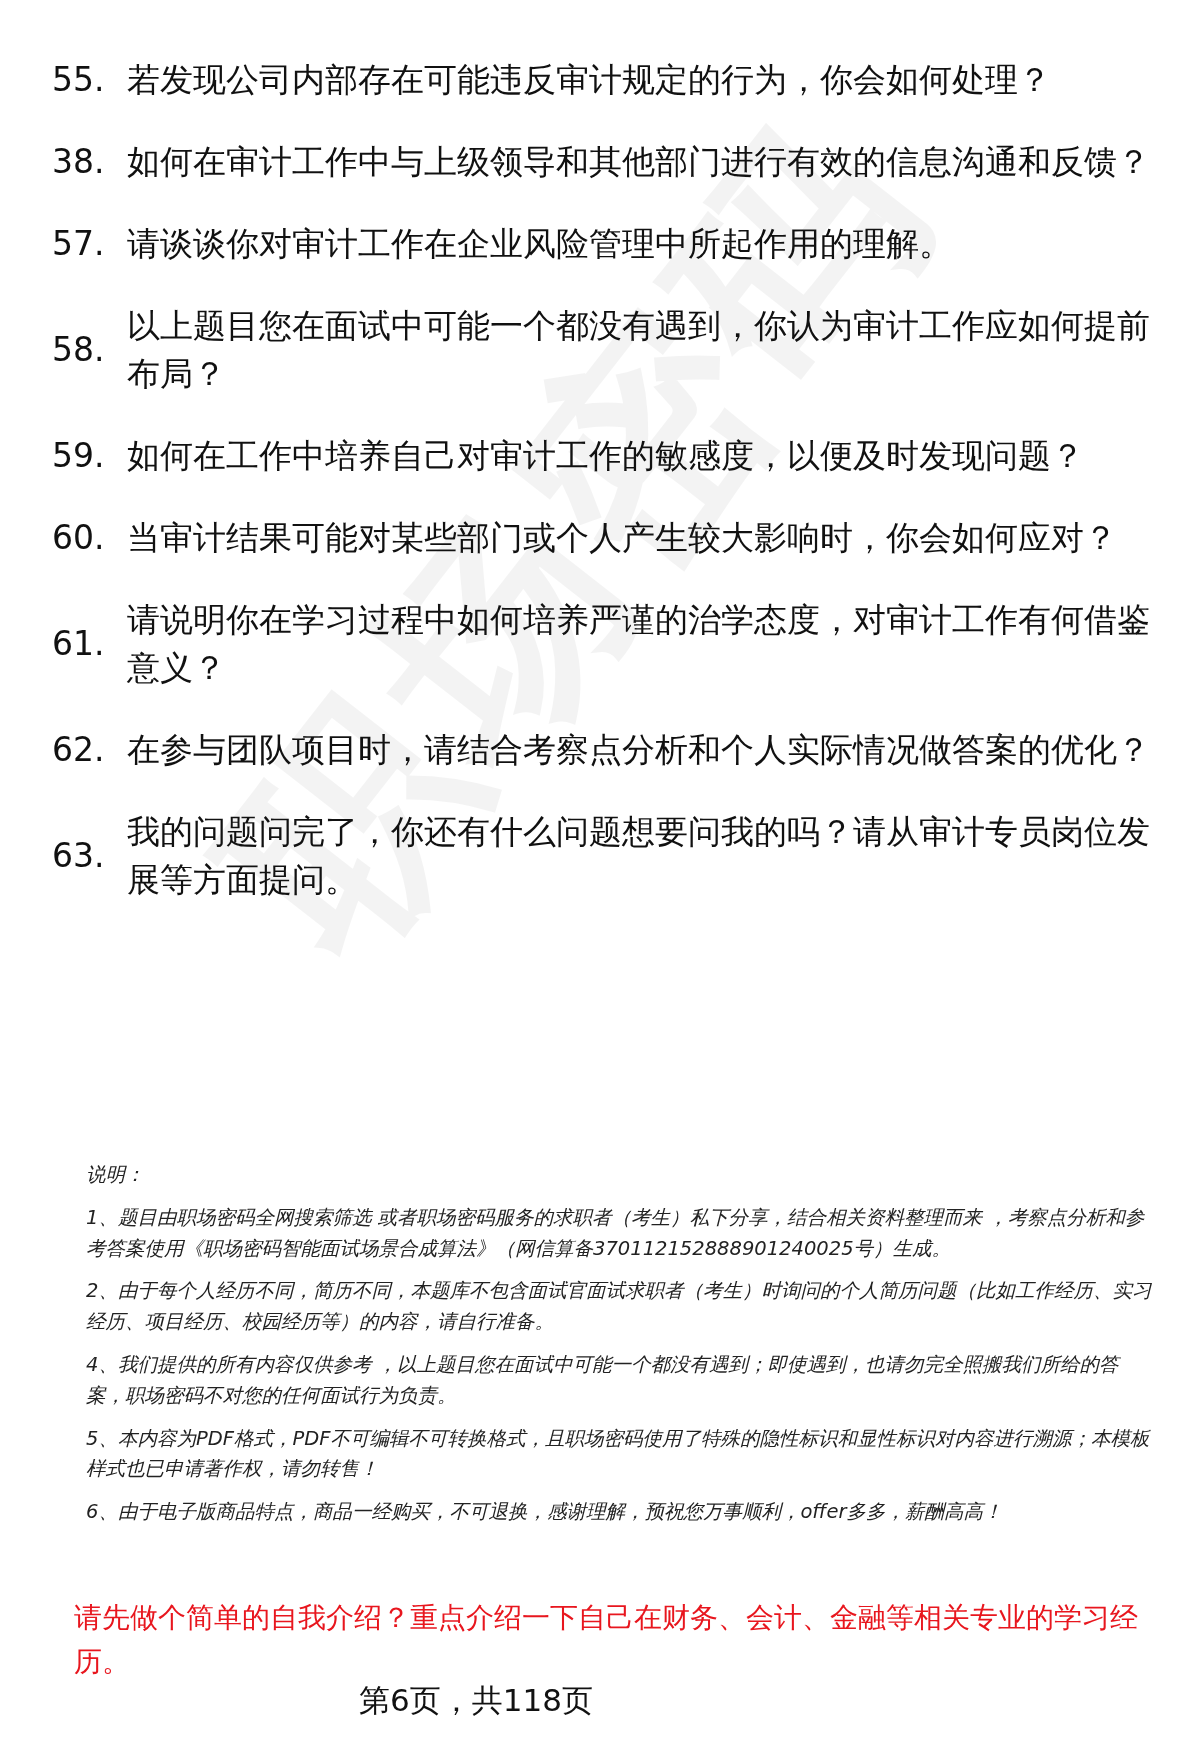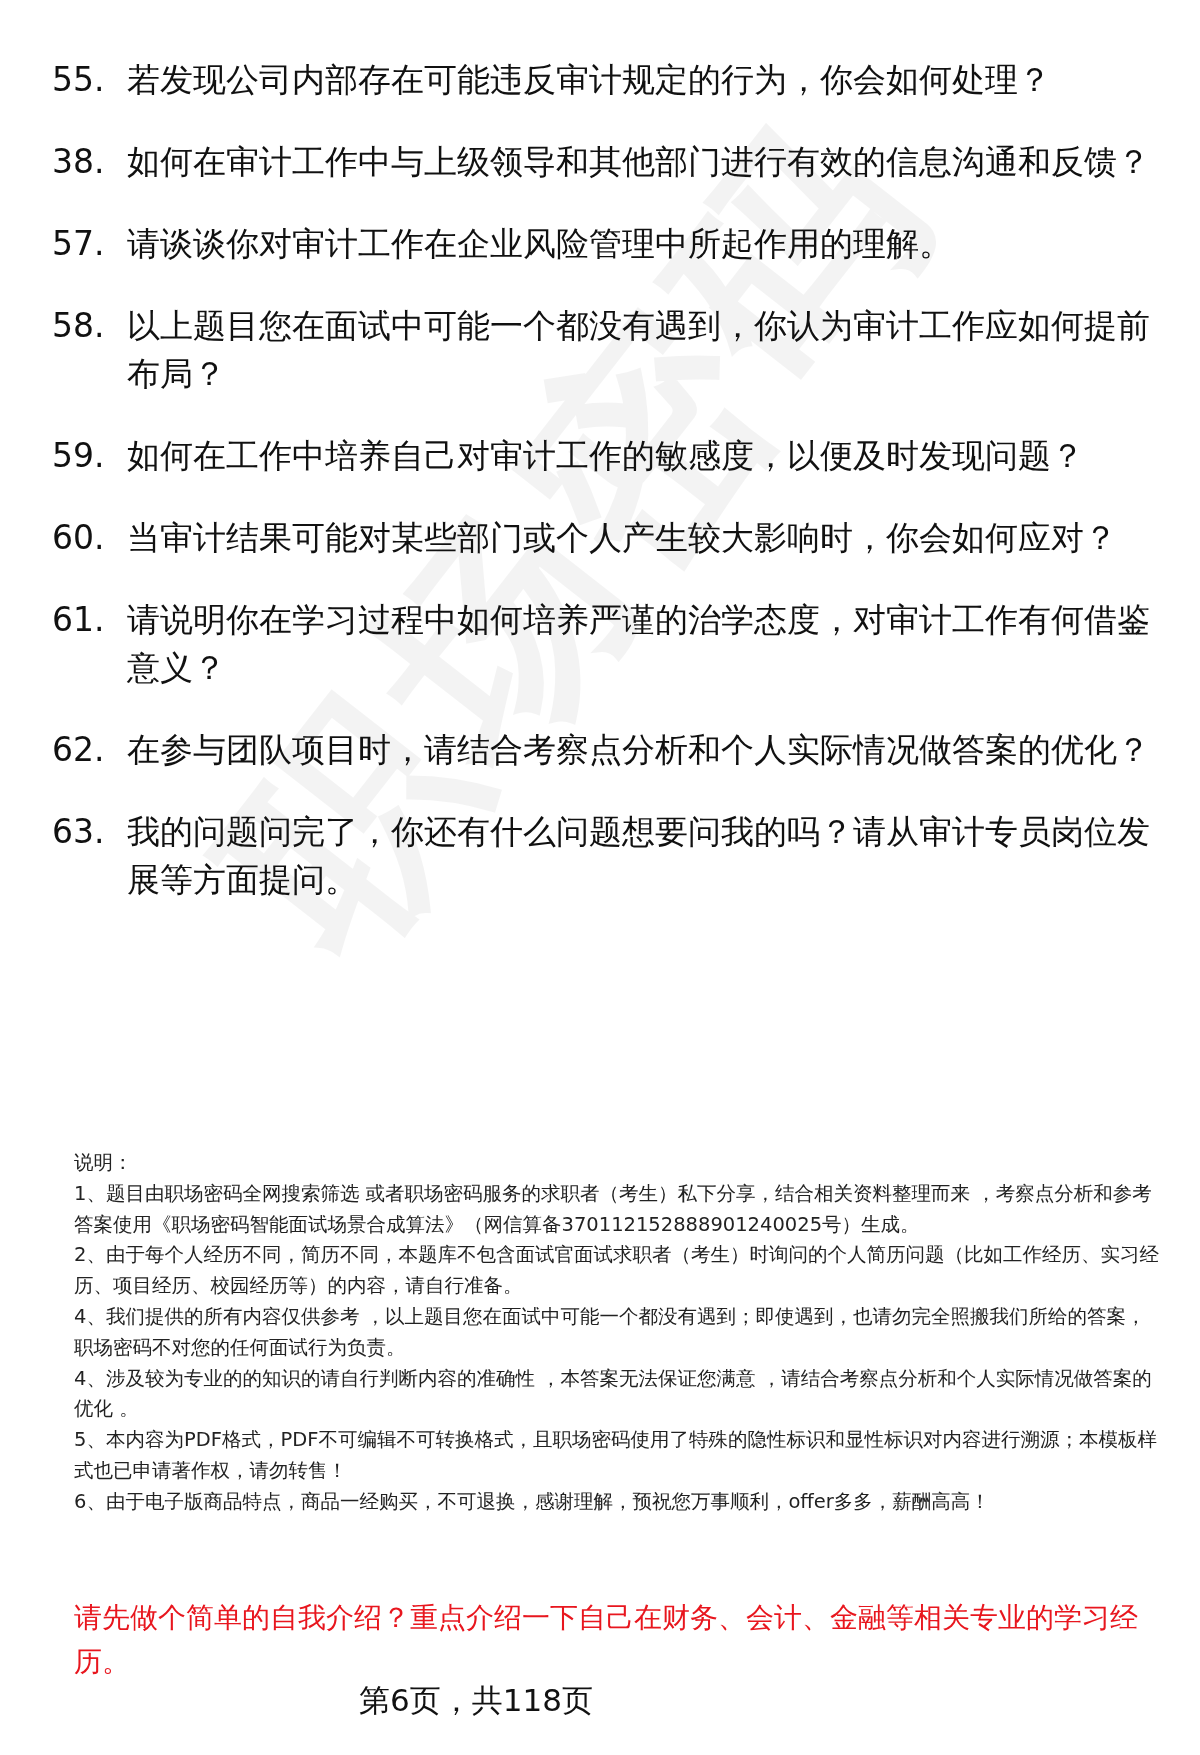--- a/index.html
+++ b/index.html
@@ -9,29 +9,29 @@
     }
     .watermark {
       position: absolute; left: 160px; top: 820px; width: 1100px;
       transform: rotate(-52deg); transform-origin: left top;
       font-size: 230px; font-weight: bold; color: #000; opacity: 0.045;
       letter-spacing: 10px; white-space: nowrap; pointer-events: none;
       font-family: "DejaVu Sans", sans-serif;
     }
     .questions { position: absolute; left: 52px; top: 56px; width: 1110px; }
     .q {
-      display: flex; font-size: 33px; line-height: 48px; margin-bottom: 34px;
+      display: flex; font-size: 33px; line-height: 48px; margin-bottom: 34px; align-items: center;
     }
     .q .num { width: 75px; flex: 0 0 75px; }
     .q .text { flex: 1; }
     .notes {
       position: absolute; left: 74px; top: 1148px; width: 1090px;
       font-size: 19.5px; line-height: 30.8px; color: #222;
     }
-    .notes p { margin: 0; }
+    .notes p { margin: 12px; font-style: italic; }
     .highlight {
       position: absolute; left: 74px; top: 1596px; width: 1090px;
       font-size: 28px; line-height: 44px; font-weight: normal; color: #e8161e;
     }
     .page-footer {
       position: absolute; left: 0; width: 952px; top: 1680px;
       text-align: center; font-size: 31px; color: #111;
     }
   </style>
 </head>
@@ -76,20 +76,19 @@
     <span class="num">63.</span>
     <span class="text">我的问题问完了，你还有什么问题想要问我的吗？请从审计专员岗位发展等方面提问。</span>
   </div>
 </div>
 
 <div class="notes">
   <p>说明：</p>
   <p>1、题目由职场密码全网搜索筛选 或者职场密码服务的求职者（考生）私下分享，结合相关资料整理而来 ，考察点分析和参考答案使用《职场密码智能面试场景合成算法》（网信算备370112152888901240025号）生成。</p>
   <p>2、由于每个人经历不同，简历不同，本题库不包含面试官面试求职者（考生）时询问的个人简历问题（比如工作经历、实习经历、项目经历、校园经历等）的内容，请自行准备。</p>
   <p>4、我们提供的所有内容仅供参考 ，以上题目您在面试中可能一个都没有遇到；即使遇到，也请勿完全照搬我们所给的答案，职场密码不对您的任何面试行为负责。</p>
-  <p>4、涉及较为专业的的知识的请自行判断内容的准确性 ，本答案无法保证您满意 ，请结合考察点分析和个人实际情况做答案的优化 。</p>
   <p>5、本内容为PDF格式，PDF不可编辑不可转换格式，且职场密码使用了特殊的隐性标识和显性标识对内容进行溯源；本模板样式也已申请著作权，请勿转售！</p>
   <p>6、由于电子版商品特点，商品一经购买，不可退换，感谢理解，预祝您万事顺利，offer多多，薪酬高高！</p>
 </div>
 
 <div class="highlight">请先做个简单的自我介绍？重点介绍一下自己在财务、会计、金融等相关专业的学习经历。</div>
 
 <div class="page-footer">第6页，共118页</div>
 
 </body></html>

